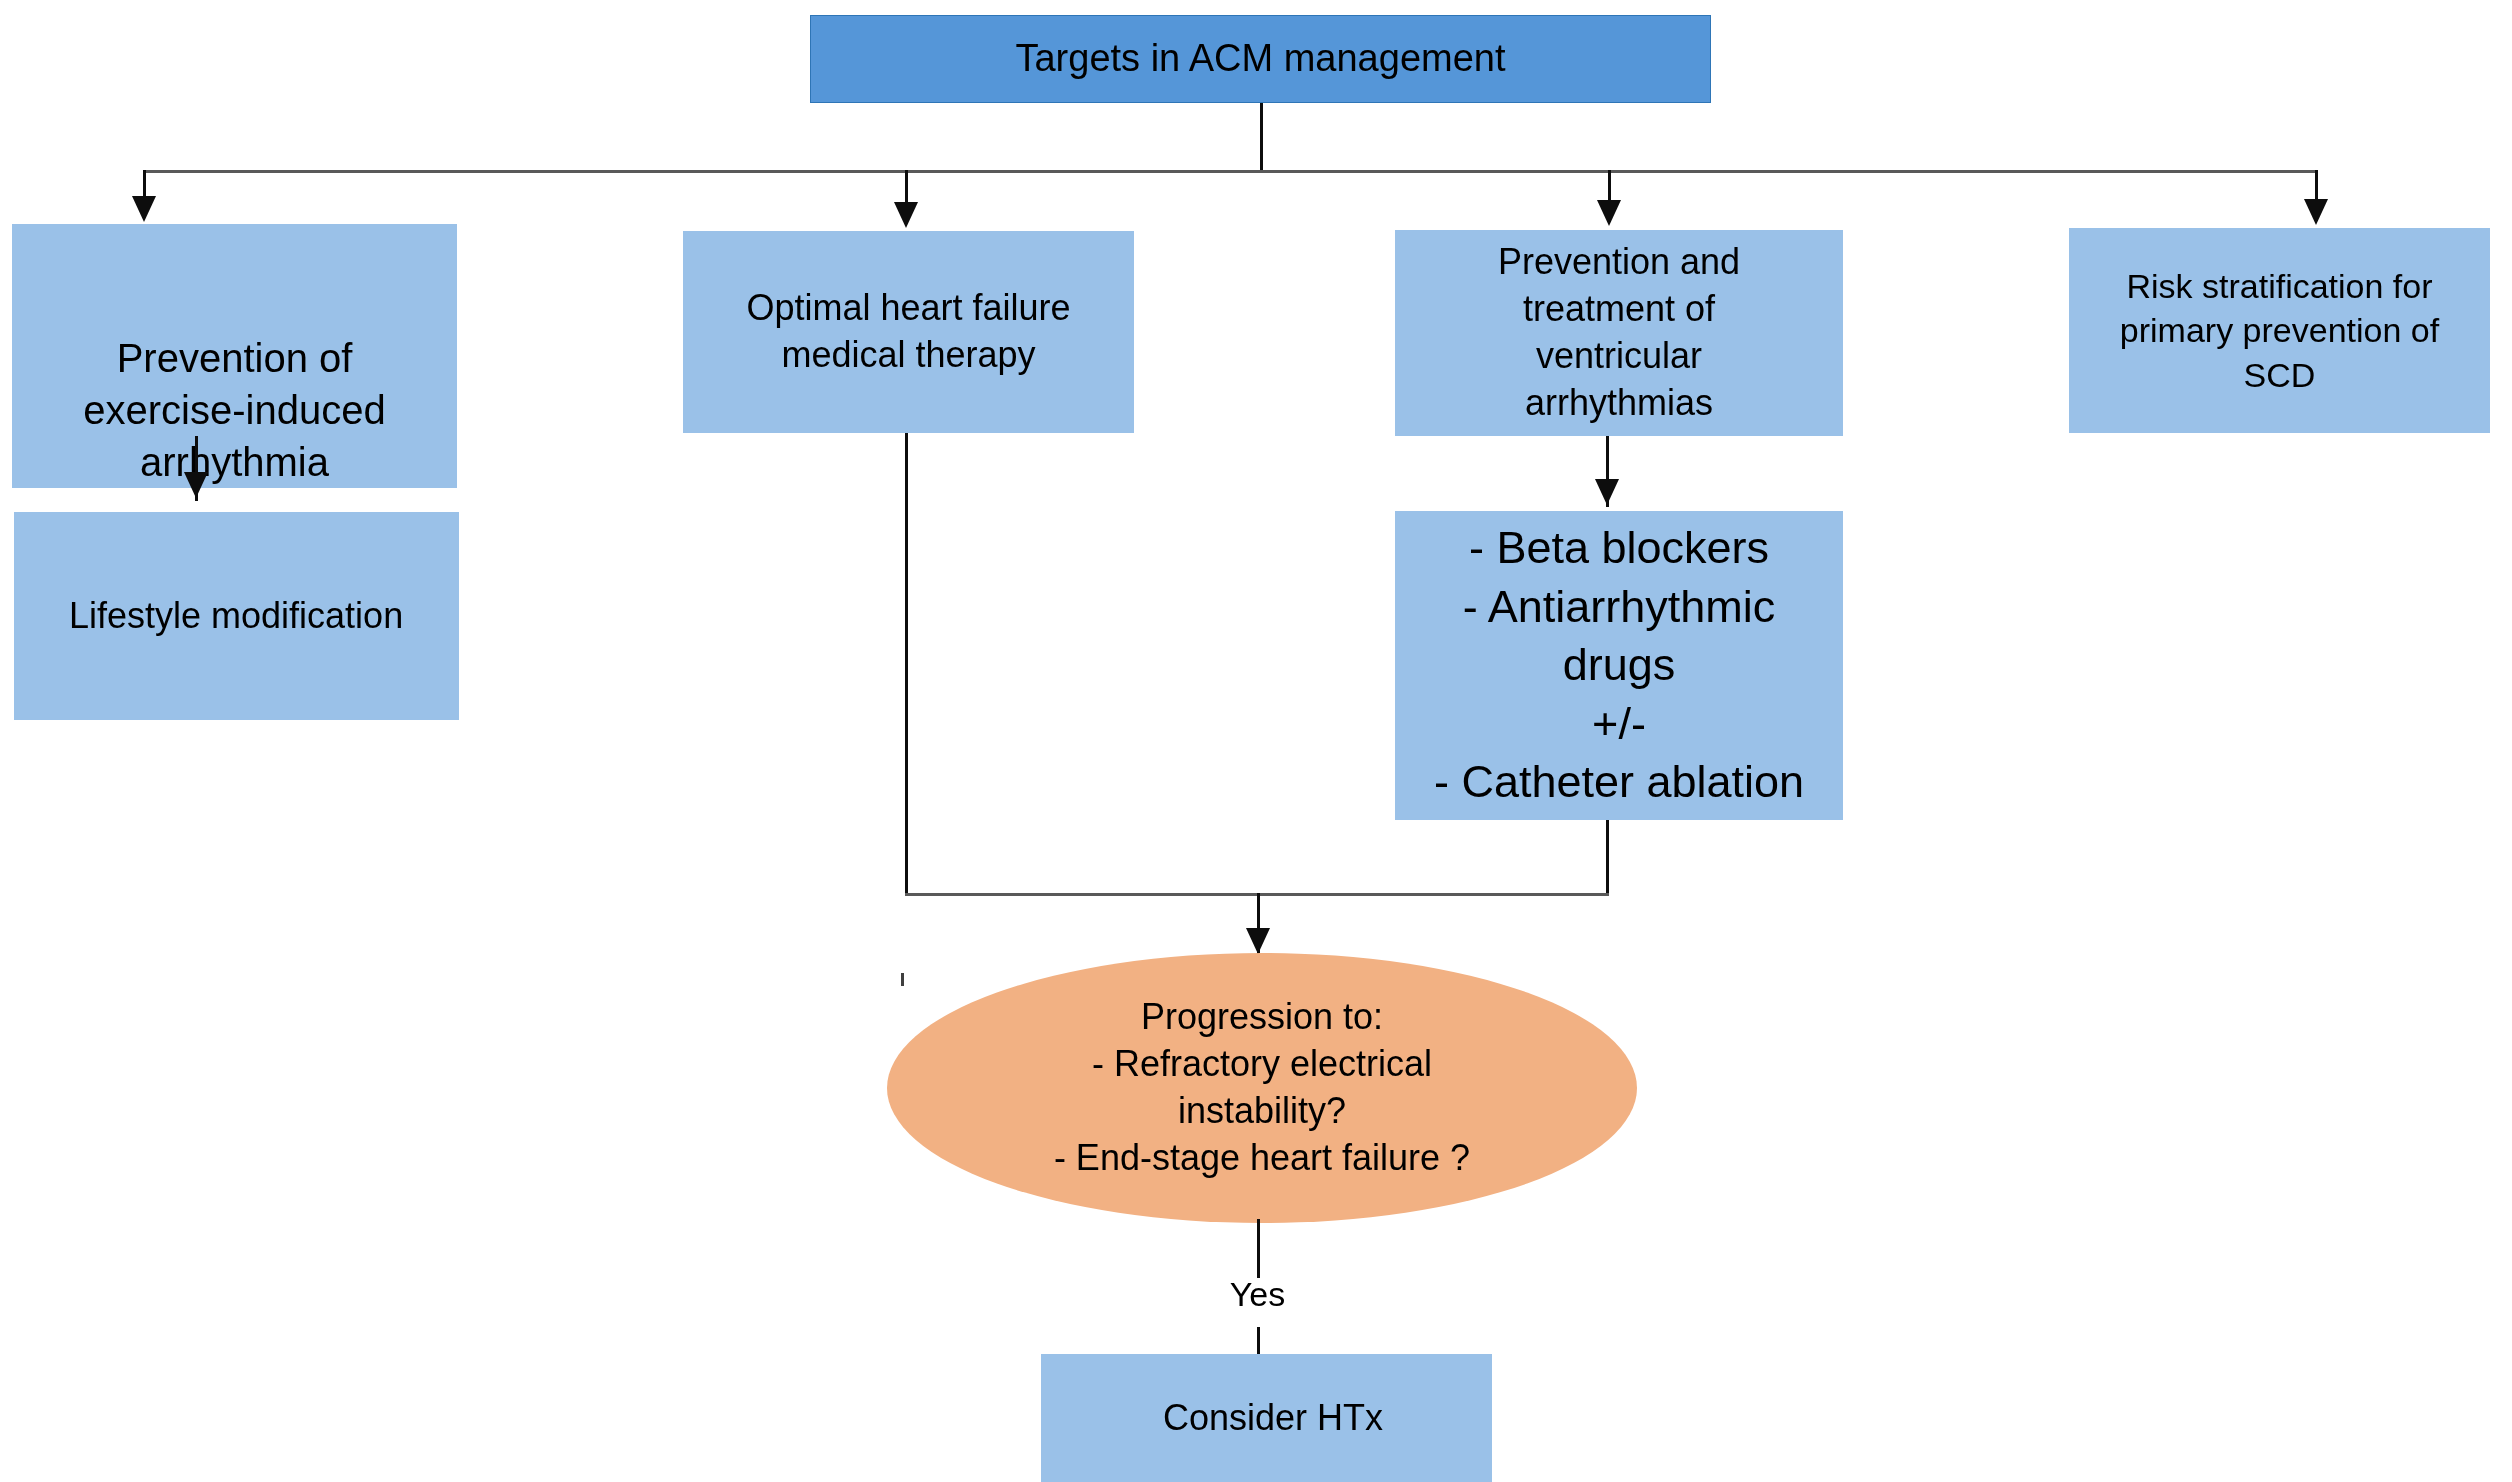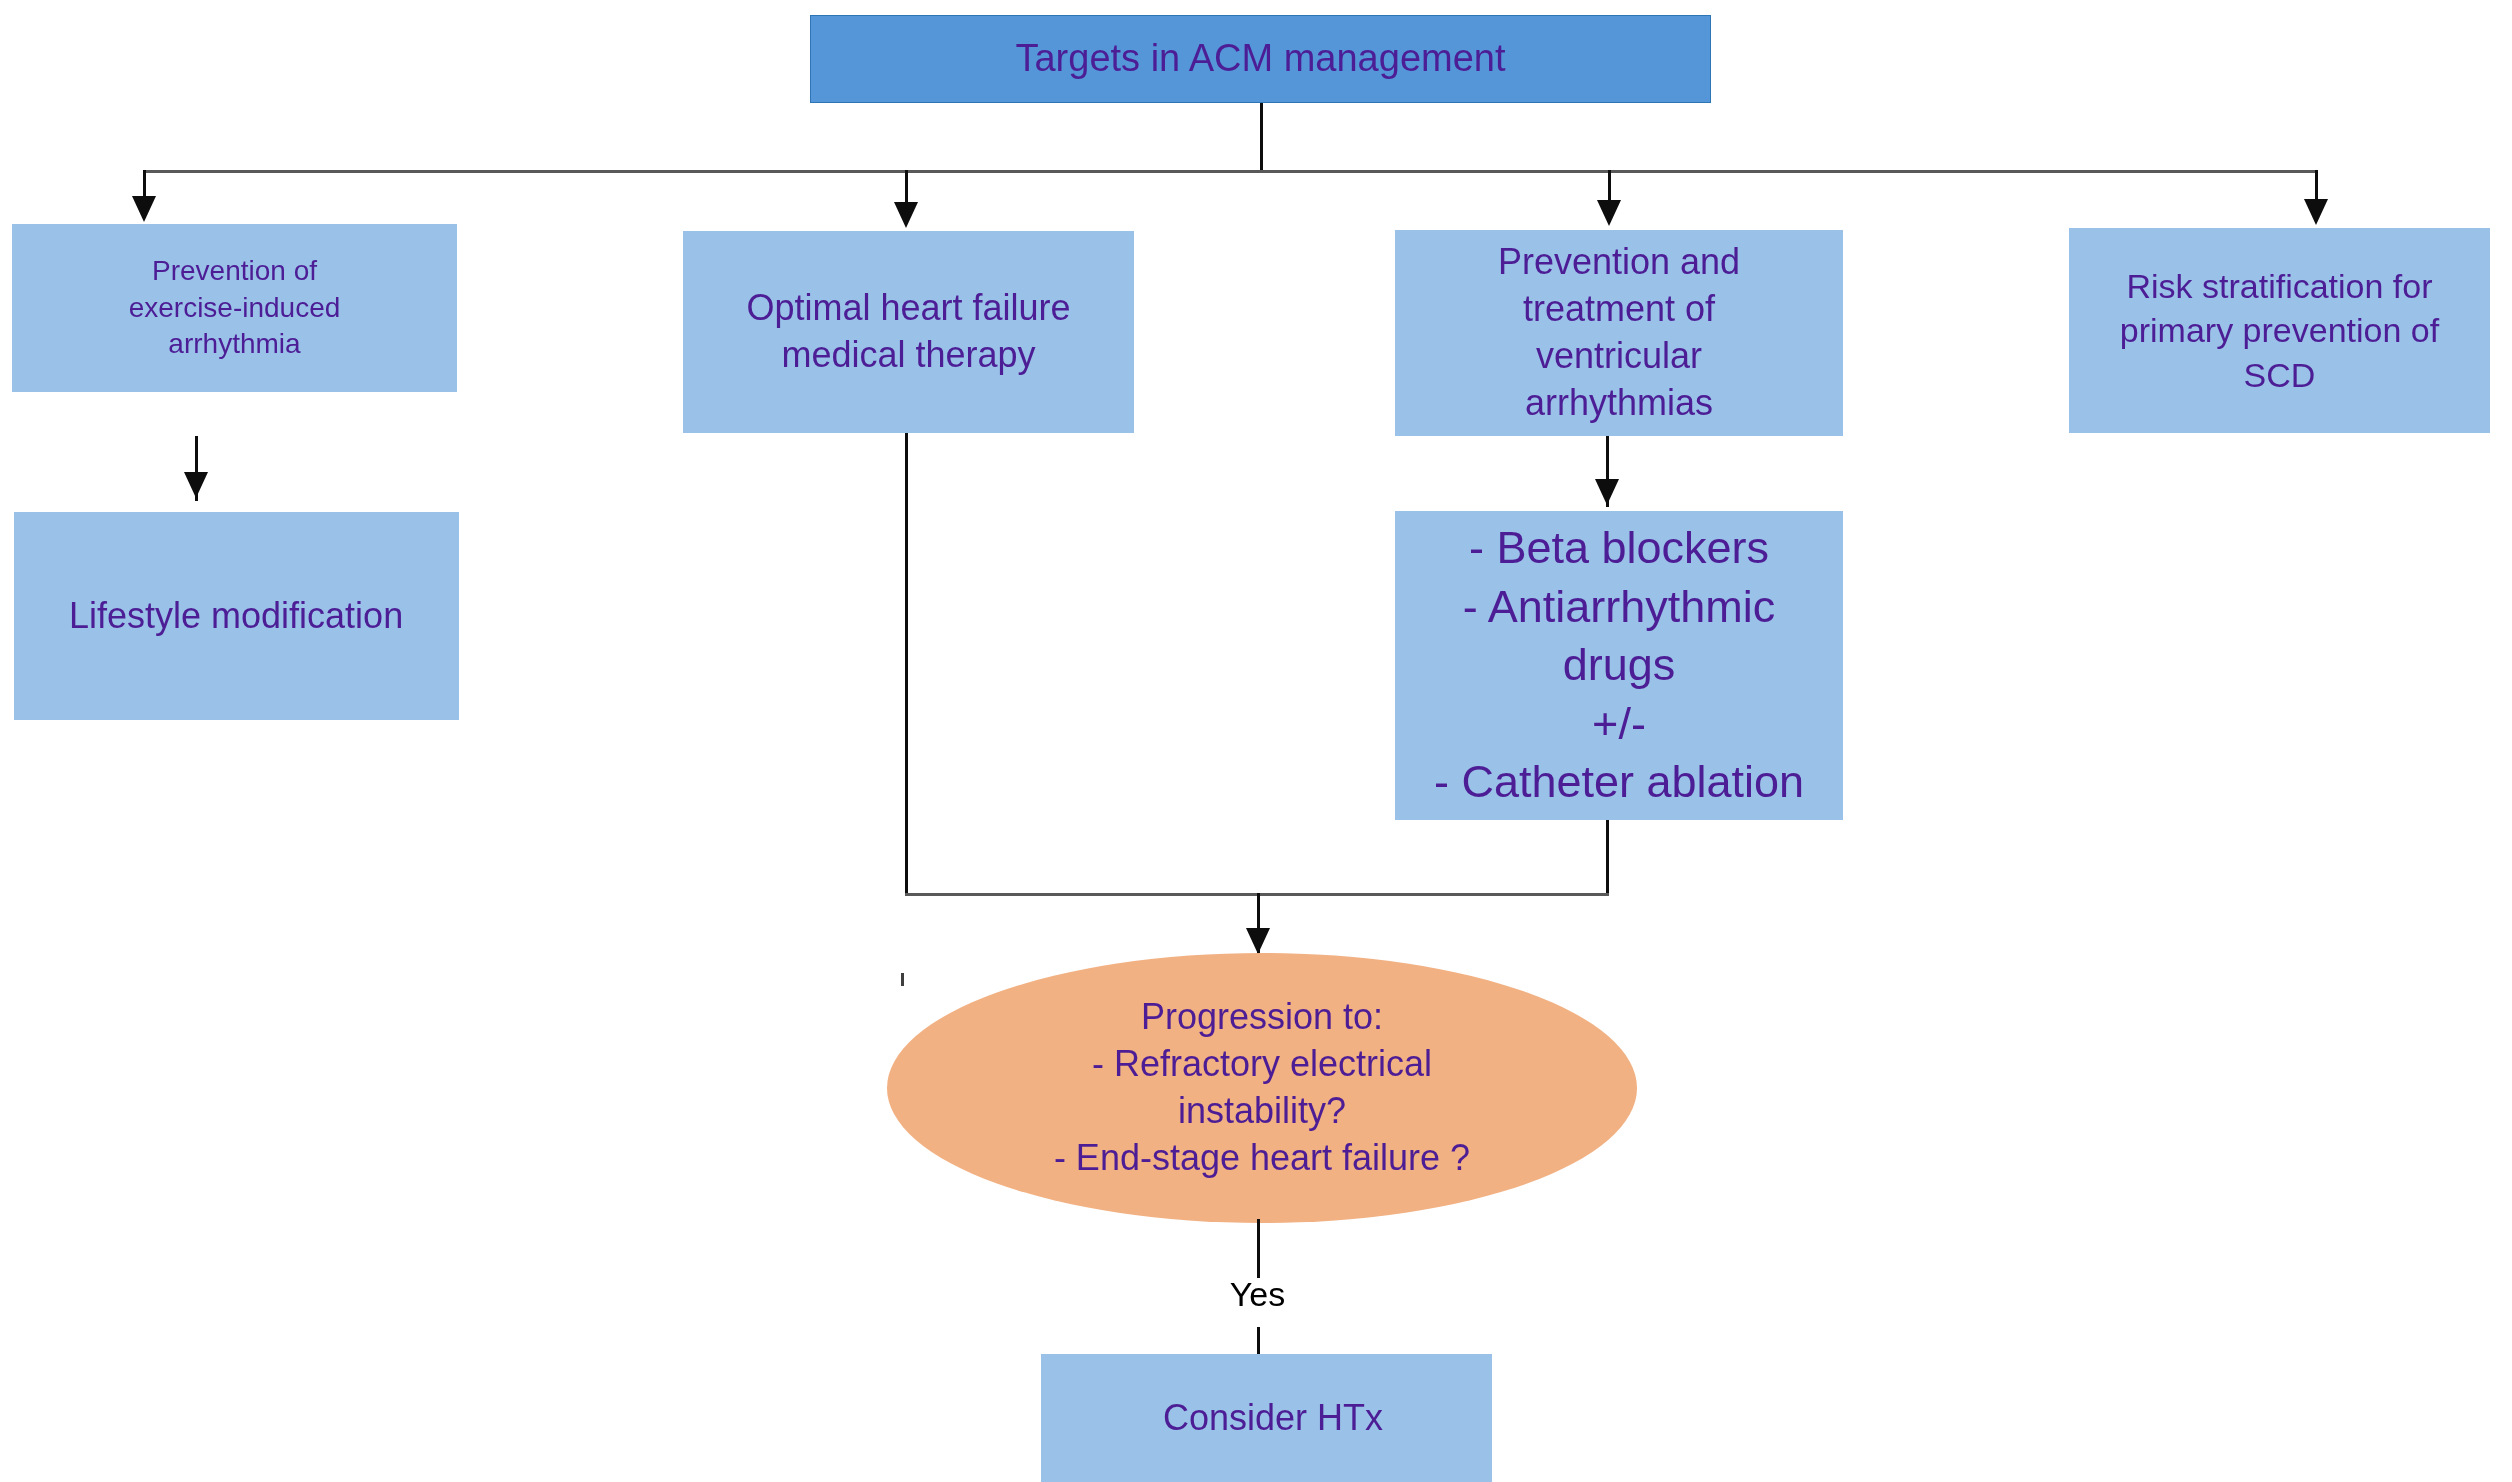--- a/index.html
+++ b/index.html
@@ -20,21 +20,21 @@
   }
 
   
   .node {
     position: absolute;
     box-sizing: border-box;
     display: flex;
     align-items: center;
     justify-content: center;
     text-align: center;
-    color: #4c1d95;
+    color: #000000;
     line-height: 1.30;
     white-space: pre-line;
     font-weight: 400;
   }
 
   .node.box {
     background: #9AC1E8;
   }
 
   .node.title-box {
@@ -96,21 +96,21 @@
 
   <div class="vline" style="left:905px; top:170px; height:53px;"></div>
   <div class="arrowhead" style="left:894px; top:202px;"></div>
 
   <div class="vline" style="left:1608px; top:170px; height:52px;"></div>
   <div class="arrowhead" style="left:1597px; top:200px;"></div>
 
   <div class="vline" style="left:2315px; top:170px; height:51px;"></div>
   <div class="arrowhead" style="left:2304px; top:199px;"></div>
 
-  <div class="node box" style="left:12px; top:224px; width:445px; height:168px; font-size:28px;">
+  <div class="node box" style="left:12px; top:224px; width:445px; height:264px; font-size:40px;align-items:flex-end;">
     <span>Prevention of
 exercise-induced
 arrhythmia</span>
   </div>
 
   <div class="node box" style="left:683px; top:231px; width:451px; height:202px; font-size:36px;">
     <span>Optimal heart failure
 medical therapy</span>
   </div>
 

